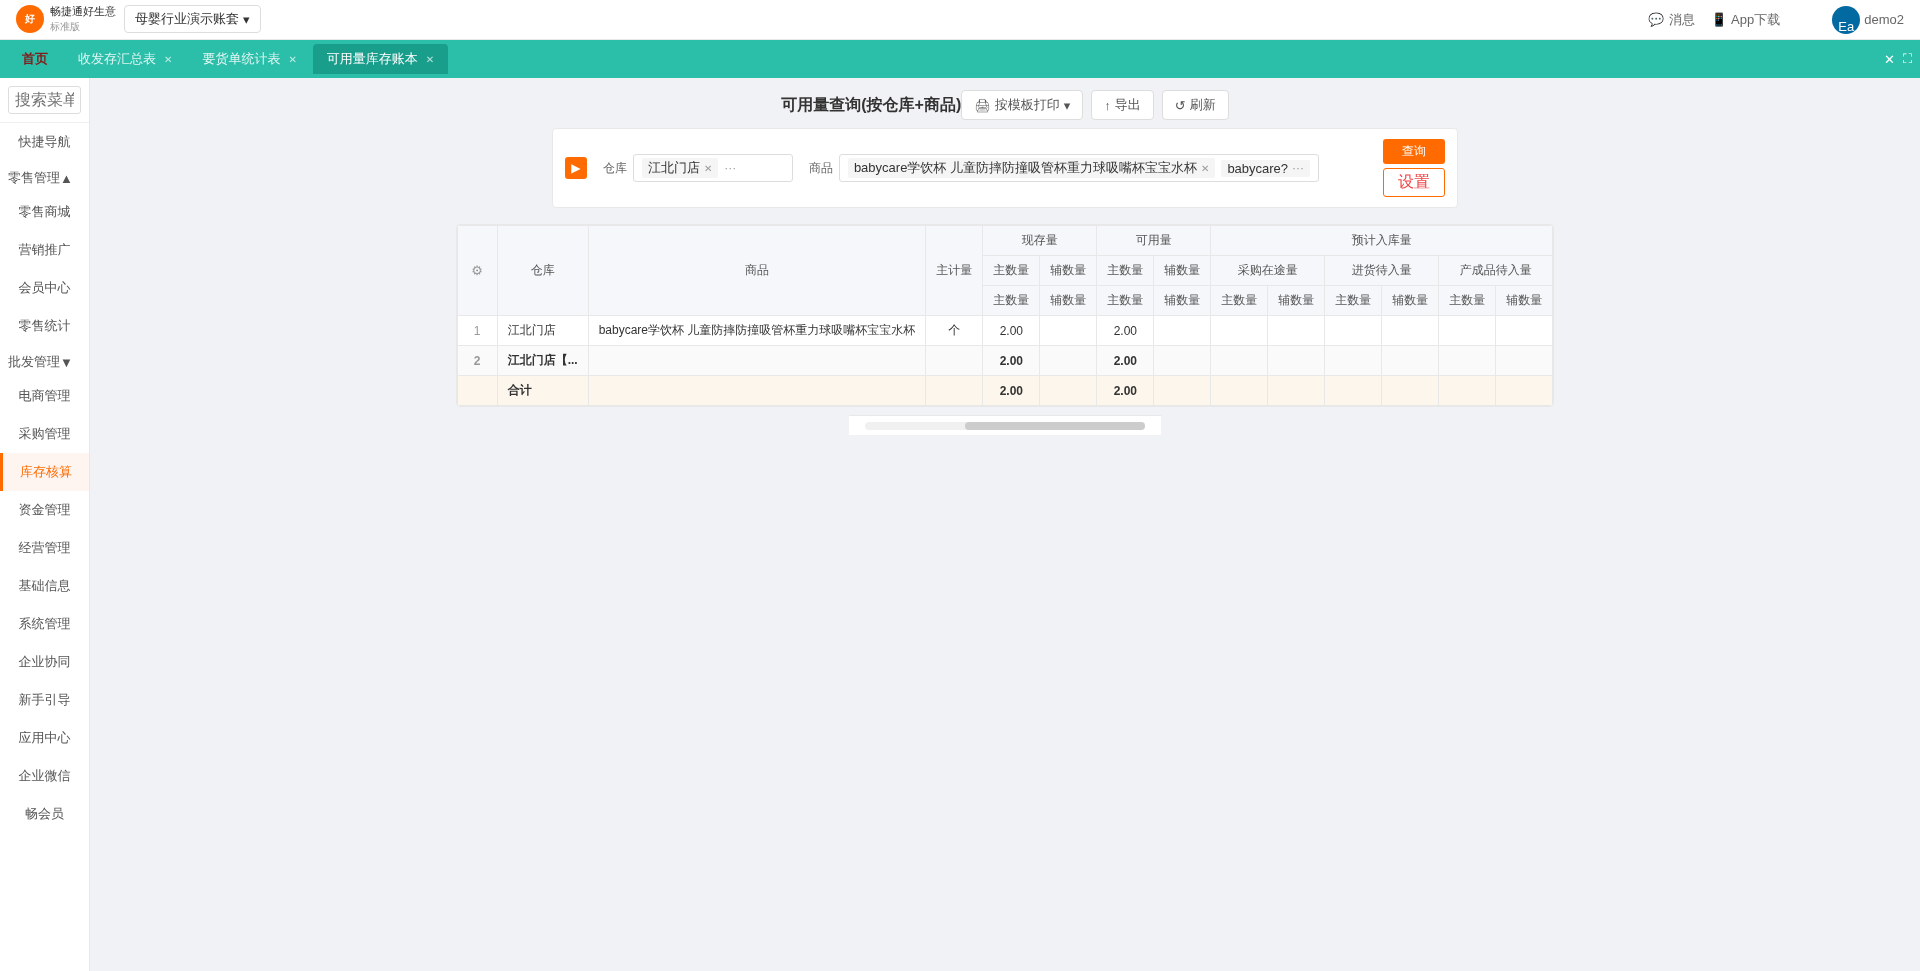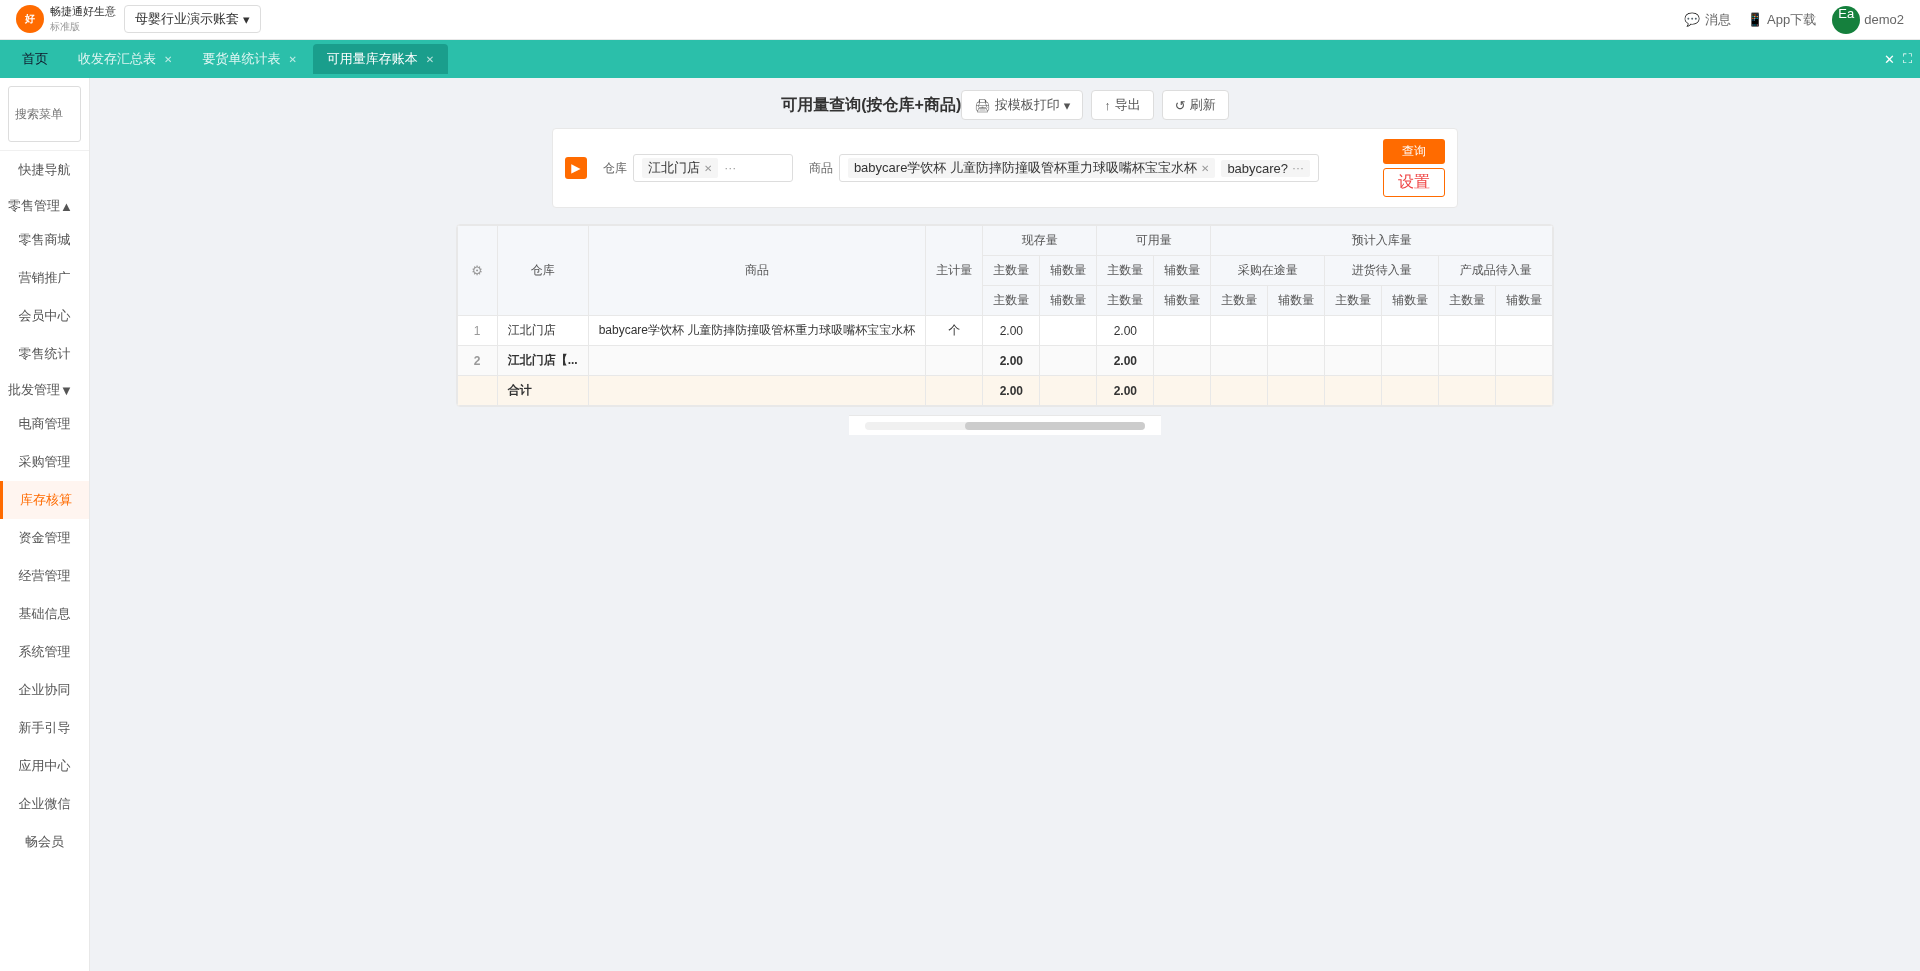--- a/index.html
+++ b/index.html
@@ -62,26 +62,27 @@
       align-items: center;
       gap: 4px;
       color: #666;
       font-size: 12px;
       cursor: pointer;
     }
     .avatar {
       width: 28px;
       height: 28px;
       border-radius: 50%;
-      background: #15803d;
-      display: flex;
-      align-items: flex-start;
+      background: #0369a1;
+      display: flex;
+      align-items: flex-end;
       justify-content: center;
       color: white;
       font-size: 11px;
+      margin-left: 36px;
     }
 
     
     .nav-tabs-bar {
       background: #2bbfaa;
       height: 38px;
       display: flex;
       align-items: center;
       padding: 0 8px;
       flex-shrink: 0;
@@ -103,23 +104,24 @@
       color: #fff;
       font-weight: 500;
     }
     .nav-tab .close-icon {
       font-size: 10px;
       color: rgba(255,255,255,0.7);
       cursor: pointer;
       margin-left: 2px;
     }
     .nav-tab-home {
-      color: #0f172a;
+      color: #7f1d1d;
       padding: 6px 14px;
       cursor: pointer;
+      font-weight: bold;
     }
     .nav-tabs-bar-right {
       margin-left: auto;
       display: flex;
       align-items: center;
       gap: 8px;
       color: white;
     }
 
     
@@ -138,24 +140,24 @@
       flex-direction: column;
       overflow-y: auto;
       flex-shrink: 0;
     }
     .sidebar-search {
       padding: 8px;
       border-bottom: 1px solid #f0f0f0;
     }
     .sidebar-search-input {
       width: 100%;
-      padding: 20px 6px;
+      padding: 4px 6px;
       border: 1px solid #ddd;
       border-radius: 3px;
-      font-size: 12px;
+      font-size: 16px;
     }
     .sidebar-group-header {
       display: flex;
       align-items: center;
       justify-content: flex-start;
       padding: 8px 8px 6px;
       color: #555;
       font-size: 12px;
       cursor: pointer;
     }

